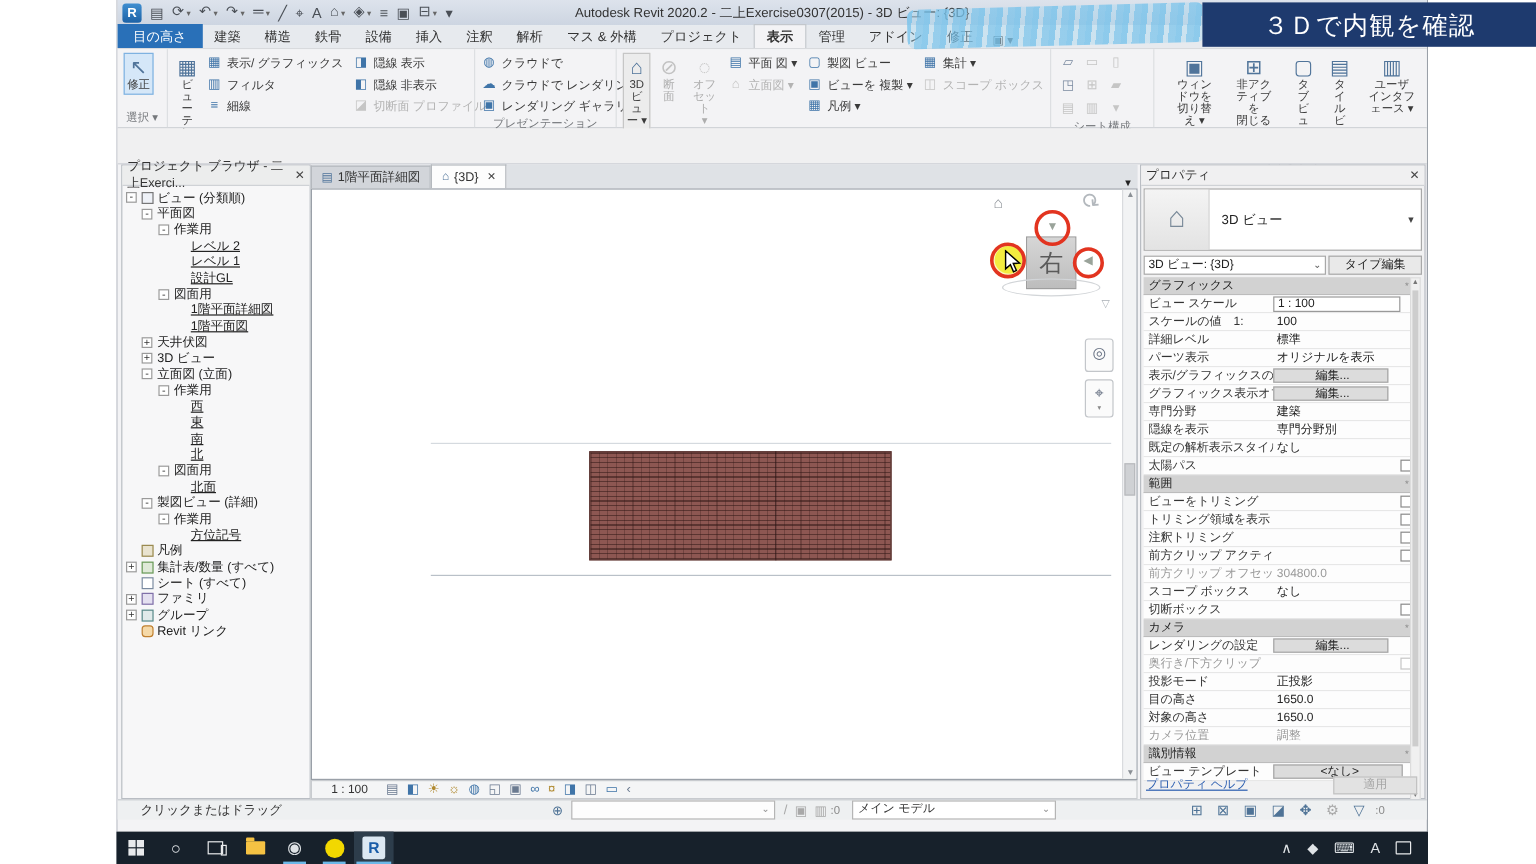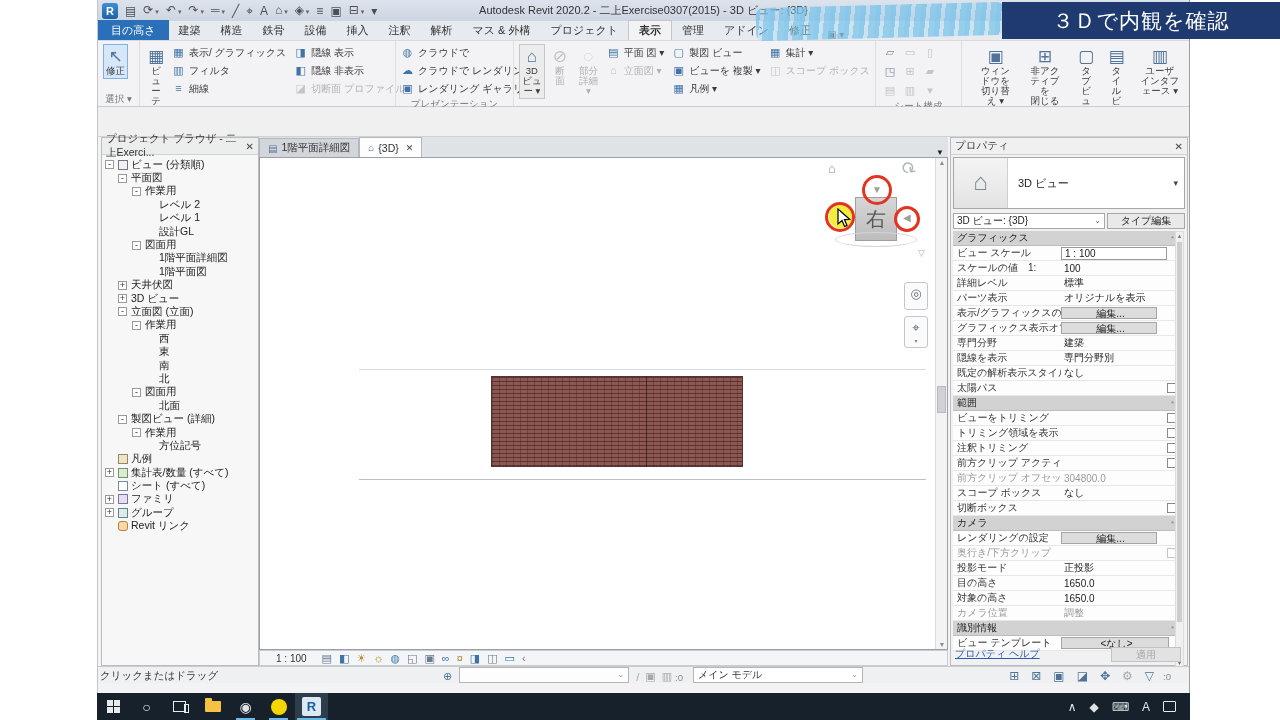--- a/index.html
+++ b/index.html
@@ -44,21 +44,21 @@
 
   
   .optionsbar{position:absolute;left:0;top:107px;width:100%;height:30px;background:#f0f0f1;border-bottom:1px solid #cfd2d6;}
 
   
   .browser{position:absolute;left:3px;top:137px;width:158px;height:529px;background:#f7f7f8;border:1px solid #b9bdc3;}
   .ptitle{height:17px;background:#eceded;border-bottom:1px solid #cfd2d6;display:flex;align-items:center;font-size:10.5px;color:#333;padding:0 4px;}
   .ptitle .closex{margin-left:auto;font-size:10px;color:#444;}
   .tree{padding-top:3px;}
   .titem{display:flex;align-items:center;height:13.4px;font-size:10.5px;color:#222;white-space:nowrap;overflow:hidden;}
-  .titem.lv0{padding-left:3px;} .titem.lv1{padding-left:16px;} .titem.lv2{padding-left:30px;} .titem.lv3{padding-left:44px;}
+  .titem.lv0{padding-left:3px;} .titem.lv1{padding-left:16px;} .titem.lv2{padding-left:30px;} .titem.lv3{padding-left:44px;text-decoration:underline;}
   .texp{display:inline-block;flex:none;width:9px;height:9px;border:1px solid #9a9a9a;background:#fff;font-size:9px;line-height:7px;text-align:center;margin-right:4px;color:#333;}
   .texp:empty{border-color:transparent;background:transparent;}
   .ticon{display:none;flex:none;width:10px;height:10px;margin-right:3px;border:1px solid #888;}
   .ticon.i-views{display:inline-block;background:#eef1f7;border-color:#777;}
   .ticon.i-legend{display:inline-block;background:#e9e3cf;border-color:#9a8a50;}
   .ticon.i-schedule{display:inline-block;background:#dfe9d8;border-color:#6a9a5a;}
   .ticon.i-sheet{display:inline-block;background:#ffffff;border-color:#7a8aa0;}
   .ticon.i-family{display:inline-block;background:#e4e0f0;border-color:#8070a8;}
   .ticon.i-group{display:inline-block;background:#e0eaea;border-color:#5a8a8a;}
   .ticon.i-link{display:inline-block;background:#f5d9a8;border-color:#c08030;border-radius:3px;}
@@ -125,21 +125,21 @@
   .prow.check .pcheck{display:inline-block;width:10px;height:10px;border:1px solid #8a8a8a;background:#fff;margin-left:3px;}
   .prow.gray .plabel,.prow.gray .pvalue{color:#9a9a9a;}
   .prow.gray .pcheck{border-color:#c6c6c6;}
   .pscroll{position:absolute;right:3px;top:93px;width:9px;height:437px;background:#f0f0f0;border:1px solid #dcdcdc;}
   .pscroll .thumb{position:absolute;left:1px;top:10px;width:5px;height:380px;background:#cdcdcd;}
   .pscroll .arr{position:absolute;left:0;width:7px;text-align:center;font-size:6px;color:#777;}
   .phelp{position:absolute;left:4px;bottom:4px;font-size:10px;color:#2a5db0;text-decoration:underline;}
   .applybtn{position:absolute;right:6px;bottom:3px;width:70px;height:15px;background:#e2e2e2;border:1px solid #c2c2c2;color:#a5a5a5;font-size:10px;text-align:center;line-height:13px;}
 
   
-  .statusbar{position:absolute;left:0;top:666px;width:100%;height:17px;background:#eef0f1;border-top:1px solid #c9ccd1;display:flex;align-items:flex-end;font-size:10.5px;color:#333;padding:0 2px;}
+  .statusbar{position:absolute;left:0;top:666px;width:100%;height:17px;background:#eef0f1;border-top:1px solid #c9ccd1;display:flex;align-items:center;font-size:10.5px;color:#333;padding:0 19px;}
   .sbhint{width:340px;}
   .sbicon{font-size:11px;color:#4f7396;margin:0 3px;}
   .sbicon.gray{color:#a8a8a8;}
   .sbcombo{width:170px;height:16px;background:#fff;border:1px solid #b5b5b5;font-size:10px;color:#333;line-height:14px;padding:0 4px;margin:0 4px;}
   .sbcombo::after{content:"⌄";float:right;font-size:8px;color:#999;}
   .sbcombo.empty{background:#fdfdfd;color:#999;}
   .sbcount{font-size:9.5px;color:#8a8a8a;margin-right:6px;}
   .sbright{margin-left:auto;display:flex;align-items:center;gap:6px;padding-right:10px;}
   .sbright .wsic{font-size:12px;}
 
@@ -329,21 +329,21 @@
 ビュー ▾</span>
             </div>
 
             <div class="rbig disabled">
               <span class="bicon">⊘</span>
               <span>断面</span>
             </div>
 
             <div class="rbig disabled">
               <span class="bicon">◌</span>
-              <span>部分詳細
+              <span>オフセット
 ▾</span>
             </div>
 
           <div class="ggrid">
 
               <div class="rsmall">
                 <span class="sic">▤</span>
                 <span>平面 図 ▾</span>
               </div>
 

